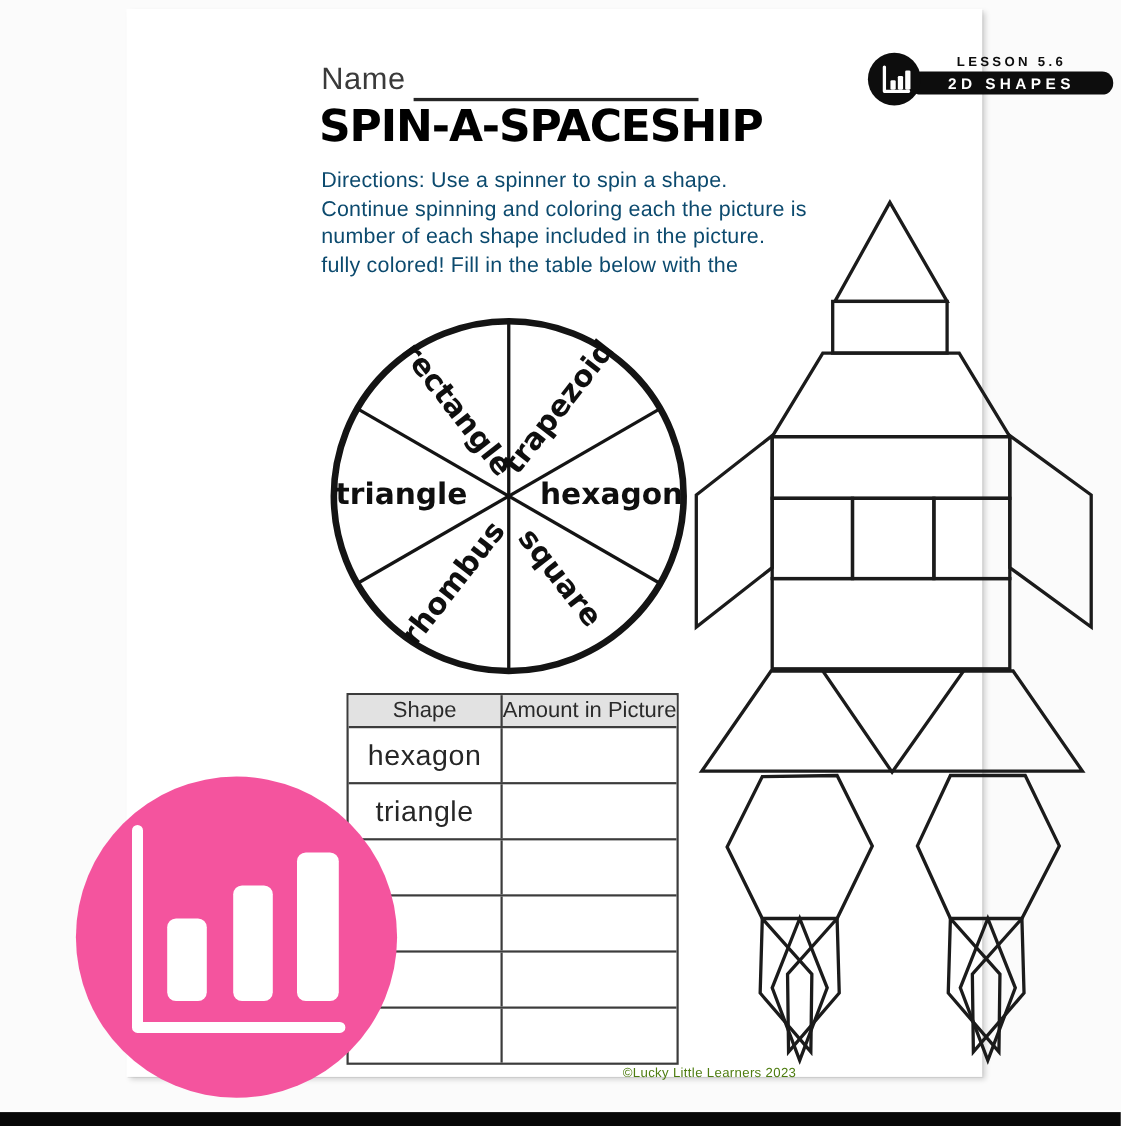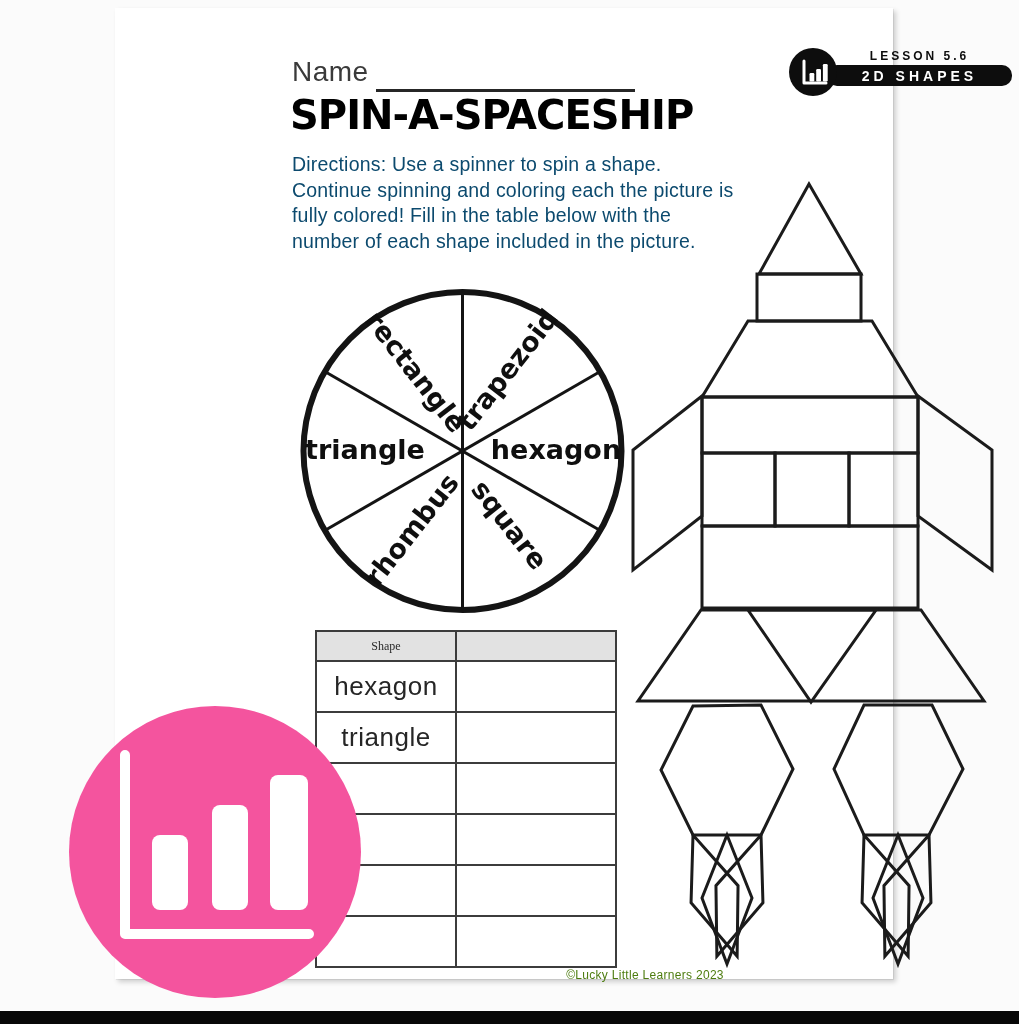--- a/index.html
+++ b/index.html
@@ -52,21 +52,21 @@
   .shape-table{
     position:absolute;left:200px;top:622px;width:302px;
     border:2px solid #3c3c3c;box-sizing:border-box;background:#fff;
   }
   .t-row{display:flex;height:49px;border-bottom:2px solid #3c3c3c;}
   .t-row:last-child{border-bottom:none;}
   .t-row.t-head{height:28px;background:#e2e2e2;}
   .t-cell{box-sizing:border-box;display:flex;align-items:center;justify-content:center;}
   .t-c1{width:140px;border-right:2px solid #3c3c3c;}
   .t-c2{flex:1;}
-  .t-head .t-cell{font-size:12px;color:#2a2a2a;font-family:Liberation Serif, serif;}
+  .t-head .t-cell{font-size:20px;color:#2a2a2a;}
   .t-row .shape-name{font-size:26px;color:#262626;letter-spacing:.5px;}
   
   .rocket-svg{position:absolute;left:510px;top:168px;}
   .rocket-svg polygon,.rocket-svg rect{fill:none;stroke:#1b1b1b;stroke-width:3;}
   
   .copyright{
     position:absolute;left:396px;top:960px;width:268px;text-align:center;
     font-size:12px;color:#4d7c0f;letter-spacing:.3px;
   }
   
@@ -99,22 +99,22 @@
         <path d="M15 13 V35 H37" fill="none" stroke="#ffffff" stroke-width="3" stroke-linecap="round" stroke-linejoin="round"></path>
         <rect x="20.5" y="25" width="4.8" height="8.5" rx="1.2" fill="#ffffff"></rect>
         <rect x="27.2" y="21" width="4.8" height="12.5" rx="1.2" fill="#ffffff"></rect>
         <rect x="33.9" y="16" width="4.8" height="17.5" rx="1.2" fill="#ffffff"></rect>
       </svg>
     </div>
 
     <div class="directions">
       <div>Directions: Use a spinner to spin a shape.</div>
       <div>Continue spinning and coloring each the picture is</div>
+      <div>number of each shape included in the picture.</div>
       <div>fully colored!  Fill in the table below with the</div>
-      <div>number of each shape included in the picture.</div>
     </div>
 
     <svg class="spinner-svg" width="331" height="330" viewBox="0 0 331 330">
       <circle cx="165.5" cy="165" r="159" fill="#ffffff" stroke="#141414" stroke-width="6"></circle>
       <line x1="165.5" y1="6" x2="165.5" y2="324" stroke="#141414" stroke-width="3"></line>
       <line x1="27.8" y1="85.5" x2="303.2" y2="244.5" stroke="#141414" stroke-width="3"></line>
       <line x1="27.8" y1="244.5" x2="303.2" y2="85.5" stroke="#141414" stroke-width="3"></line>
       <text x="117" y="87" text-anchor="middle" dominant-baseline="middle" transform="rotate(52 117 87)">rectangle</text>
       <text x="212" y="85" text-anchor="middle" dominant-baseline="middle" transform="rotate(-52 212 85)">trapezoid</text>
       <text x="68" y="165" text-anchor="middle" dominant-baseline="middle">triangle</text>
@@ -142,20 +142,21 @@
       <polygon points="0,0 -25,63 0,129 25,63" transform="translate(612,827)"></polygon>
       <polygon points="0,0 -25,63 0,129 25,63" transform="translate(646,827) rotate(20)"></polygon>
       <polygon points="0,0 -25,63 0,129 25,63" transform="translate(749,827) rotate(-20)"></polygon>
       <polygon points="0,0 -25,63 0,129 25,63" transform="translate(783,827)"></polygon>
       <polygon points="0,0 -25,63 0,129 25,63" transform="translate(814,827) rotate(20)"></polygon>
     </svg>
 
     <div class="shape-table">
       <div class="t-row t-head">
         <div class="t-cell t-c1">Shape</div>
+        <div class="t-cell t-c2">Amount in Picture</div>
       </div>
       <div class="t-row">
         <div class="t-cell t-c1 shape-name">hexagon</div>
         <div class="t-cell t-c2"></div>
       </div>
       <div class="t-row">
         <div class="t-cell t-c1 shape-name">triangle</div>
         <div class="t-cell t-c2"></div>
       </div>
       <div class="t-row">

